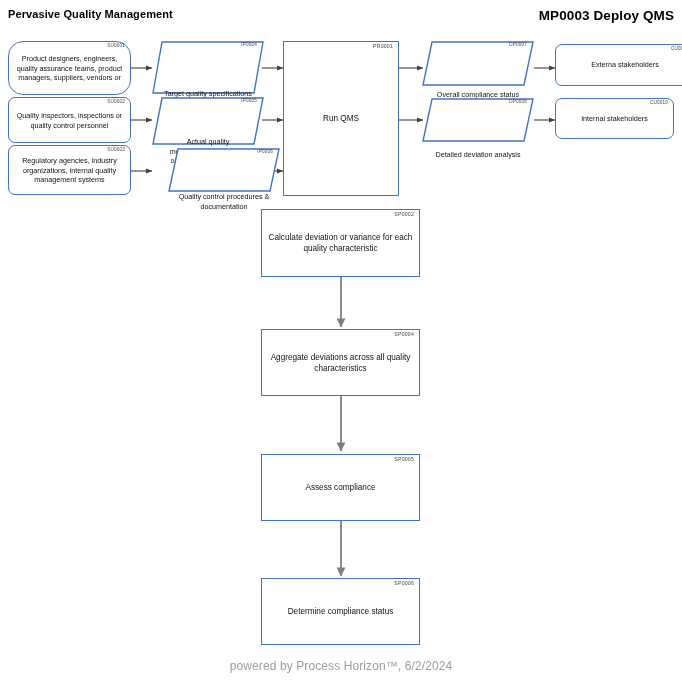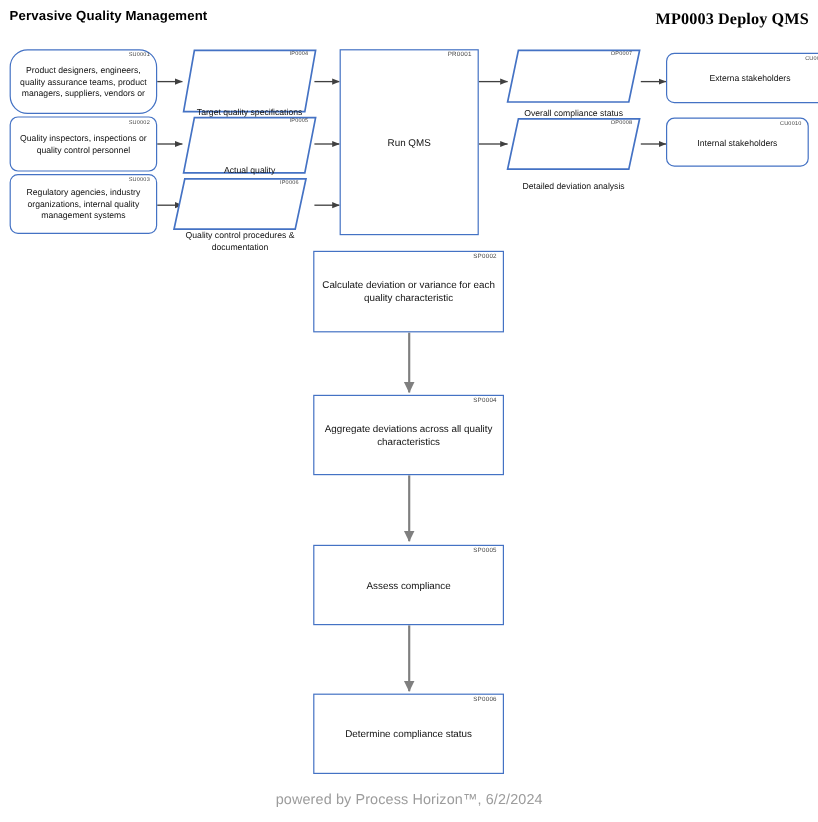--- a/index.html
+++ b/index.html
@@ -34,21 +34,20 @@
     white-space: nowrap;
   }
   #title-right {
     position: absolute;
     right: 8px;
     top: 0;
     font-size: 13.5px;
     font-weight: bold;
     letter-spacing: 0.1px;
     white-space: nowrap;
-    font-family: Liberation Serif, serif;
   }
 
   
   #canvas {
     position: absolute;
     top: 0;
     left: 0;
     width: 682px;
     height: 685px;
   }
@@ -224,21 +223,21 @@
 </div>
 
 <div class="para" style="left:152px; top:97px; width:112px; height:48px;">
   <svg width="112" height="48" viewBox="0 0 112 48" xmlns="http://www.w3.org/2000/svg">
     <polygon points="10,1 111,1 102,47 1,47" fill="#ffffff" stroke="#4472C4" stroke-width="1.4"></polygon>
   </svg>
   <span class="node-id">IP0005</span>
   <span class="node-label">Actual quality measurements, process observations or product inspections</span>
 </div>
 
-<div class="para" style="left:144px; top:148px; width:112px; height:36px;">
+<div class="para" style="left:168px; top:148px; width:112px; height:36px;">
   <svg width="112" height="44" viewBox="0 0 112 44" xmlns="http://www.w3.org/2000/svg">
     <polygon points="10,1 111,1 102,43 1,43" fill="#ffffff" stroke="#4472C4" stroke-width="1.4"></polygon>
   </svg>
   <span class="node-id">IP0006</span>
   <span class="node-label">Quality control procedures &amp; documentation</span>
 </div>
 
 <div class="node big" style="left:283px; top:41px; width:116px; height:155px;">
   <span class="node-id">PR0001</span>
   <span class="node-label">Run QMS</span>

